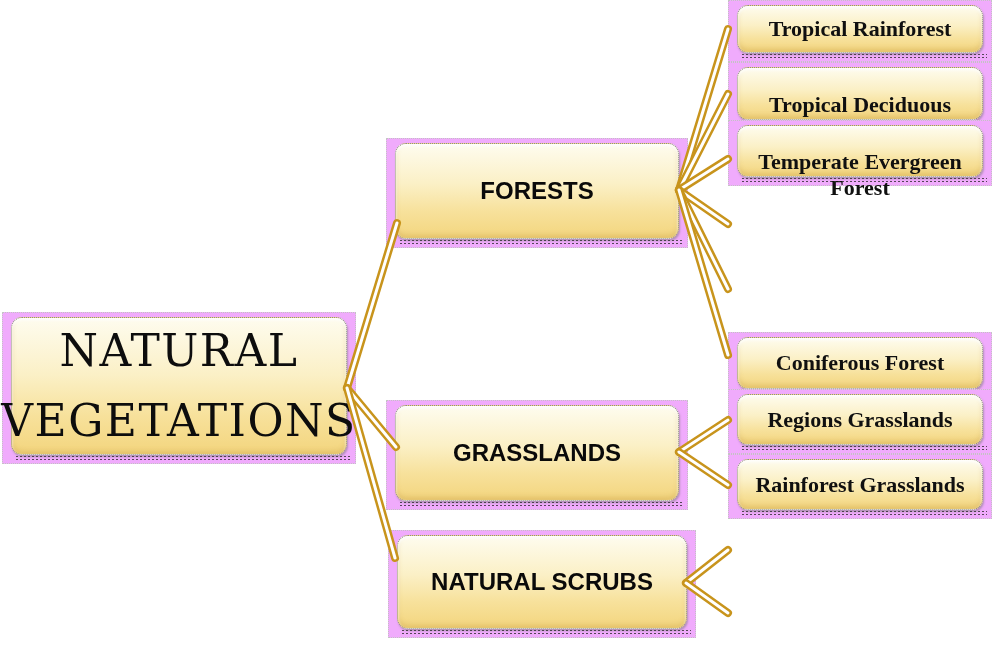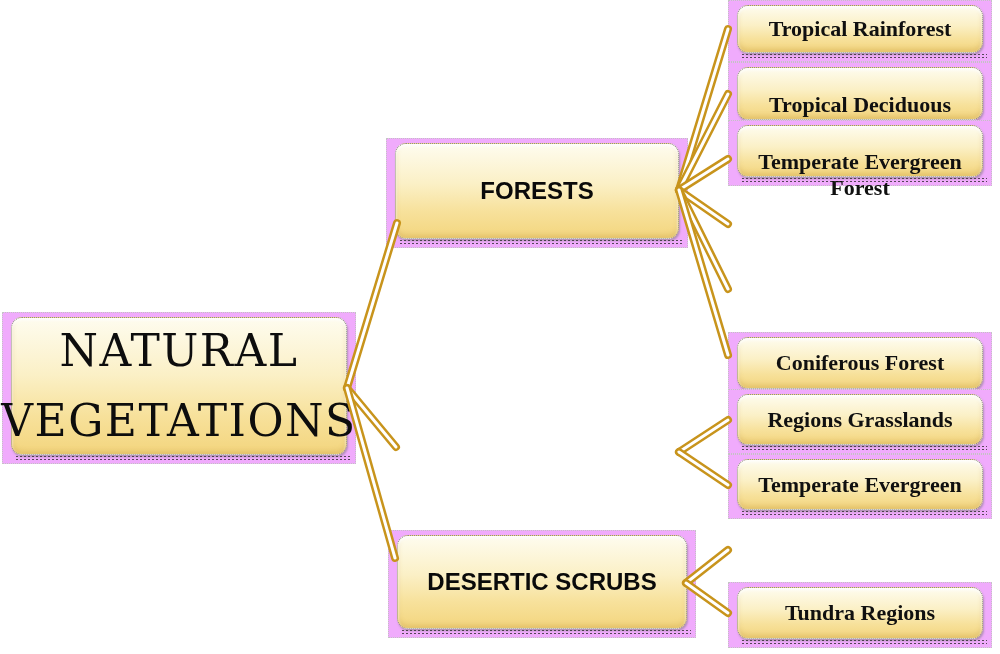--- a/index.html
+++ b/index.html
@@ -132,24 +132,29 @@
       <span class="root-label">NATURAL VEGETATIONS</span>
     </div>
   </div>
 
   <div class="wrap" id="cat-forests">
     <div class="box">
       <span class="cat-label">FORESTS</span>
     </div>
   </div>
 
+  <div class="wrap" id="cat-grasslands">
+    <div class="box">
+      <span class="cat-label">GRASSLANDS</span>
+    </div>
+  </div>
 
   <div class="wrap" id="cat-desertic">
     <div class="box">
-      <span class="cat-label narrow">DESERTIC SCRUBS</span>
+      <span class="cat-label narrow">NATURAL SCRUBS</span>
     </div>
   </div>
 
   <div class="wrap" id="leaf-1">
     <div class="box">
       <span class="leaf-label oneline">Tropical Rainforest</span>
     </div>
   </div>
 
   <div class="wrap" id="leaf-2">
@@ -173,24 +178,19 @@
   </div>
 
   <div class="wrap" id="leaf-7">
     <div class="box">
       <span class="leaf-label oneline">Regions Grasslands</span>
     </div>
   </div>
 
   <div class="wrap" id="leaf-8">
     <div class="box">
-      <span class="leaf-label oneline">Temperate Evergreen</span>
+      <span class="leaf-label oneline">Rainforest Grasslands</span>
     </div>
   </div>
 
 
-  <div class="wrap" id="leaf-10">
-    <div class="box">
-      <span class="leaf-label oneline">Tundra Regions</span>
-    </div>
-  </div>
 
 </div>
 
 </body></html>

